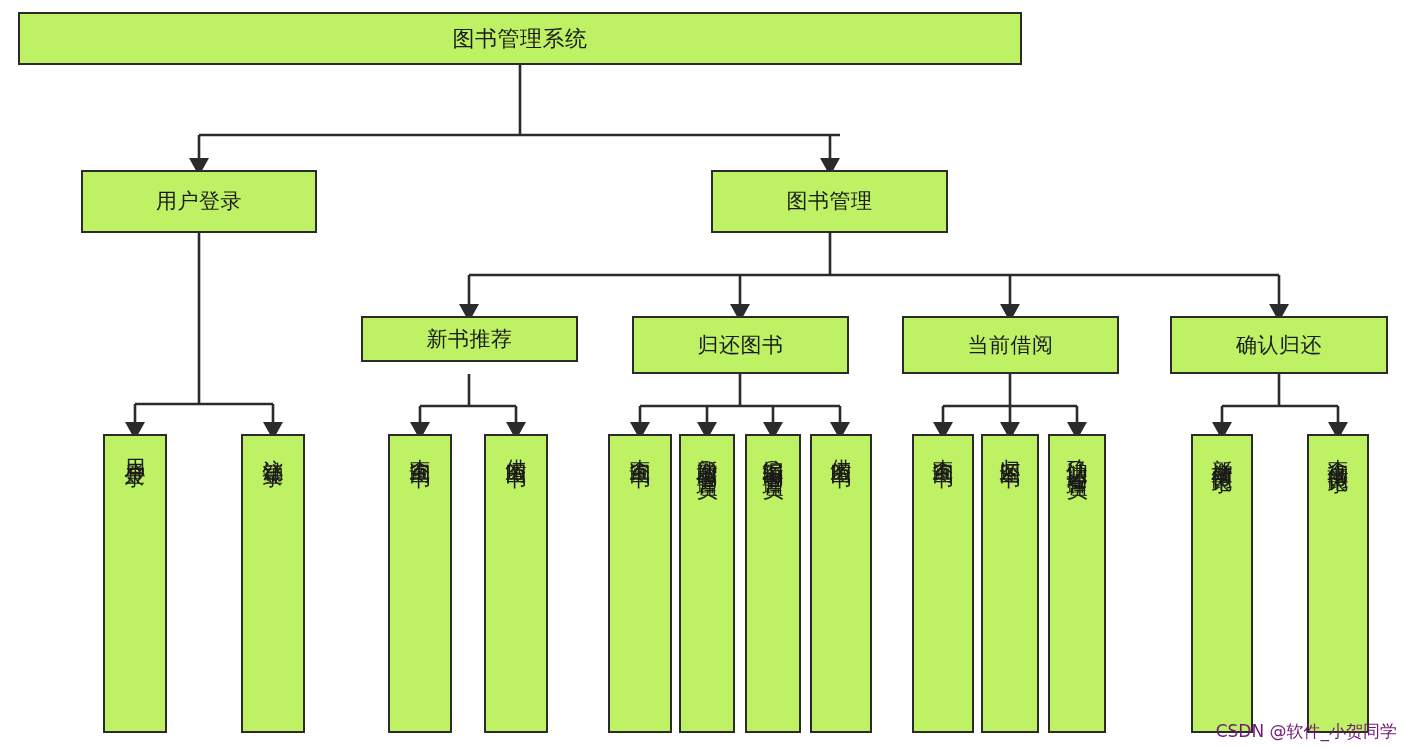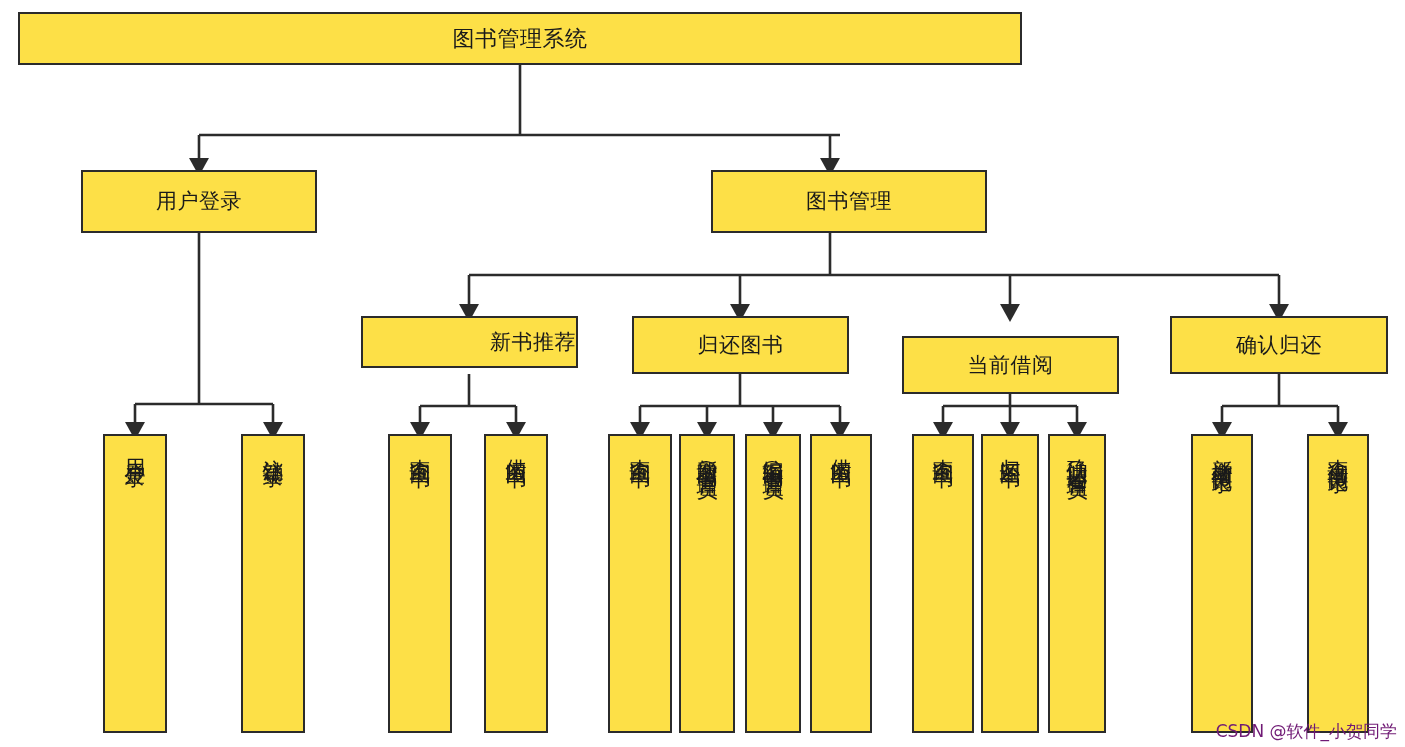--- a/index.html
+++ b/index.html
@@ -22,21 +22,21 @@
     position: absolute;
     left: 0;
     top: 0;
     width: 1405px;
     height: 747px;
     pointer-events: none;
   }
   .node {
     position: absolute;
     box-sizing: border-box;
-    background: #fde047;
+    background: #bef264;
     border: 2px solid #2b2b2b;
     display: flex;
     align-items: center;
     justify-content: center;
     color: #1a1a1a;
     z-index: 3;
   }
   .node-label {
     display: block;
     text-align: center;
@@ -132,31 +132,31 @@
     </g>
   </svg>
 
   <div class="node h root" style="left:18px; top:12px; width:1004px; height:53px;">
     <span class="node-label">图书管理系统</span>
   </div>
 
   <div class="node h" style="left:81px; top:170px; width:236px; height:63px;">
     <span class="node-label">用户登录</span>
   </div>
-  <div class="node h" style="left:711px; top:170px; width:276px; height:63px;">
+  <div class="node h" style="left:711px; top:170px; width:237px; height:63px;">
     <span class="node-label">图书管理</span>
   </div>
 
-  <div class="node h" style="left:361px; top:316px; width:217px; height:52px;justify-content:flex-end;">
+  <div class="node h" style="left:361px; top:316px; width:217px; height:46px;">
     <span class="node-label">新书推荐</span>
   </div>
   <div class="node h" style="left:632px; top:316px; width:217px; height:58px;">
     <span class="node-label">归还图书</span>
   </div>
-  <div class="node h" style="left:902px; top:316px; width:217px; height:58px;margin-top:20px;">
+  <div class="node h" style="left:902px; top:316px; width:217px; height:58px;">
     <span class="node-label">当前借阅</span>
   </div>
   <div class="node h" style="left:1170px; top:316px; width:218px; height:58px;">
     <span class="node-label">确认归还</span>
   </div>
 
   <div class="node v" style="left:103px; top:434px; width:64px; height:299px;">
     <span class="node-label">用户登录</span>
   </div>
   <div class="node v" style="left:241px; top:434px; width:64px; height:299px;">

